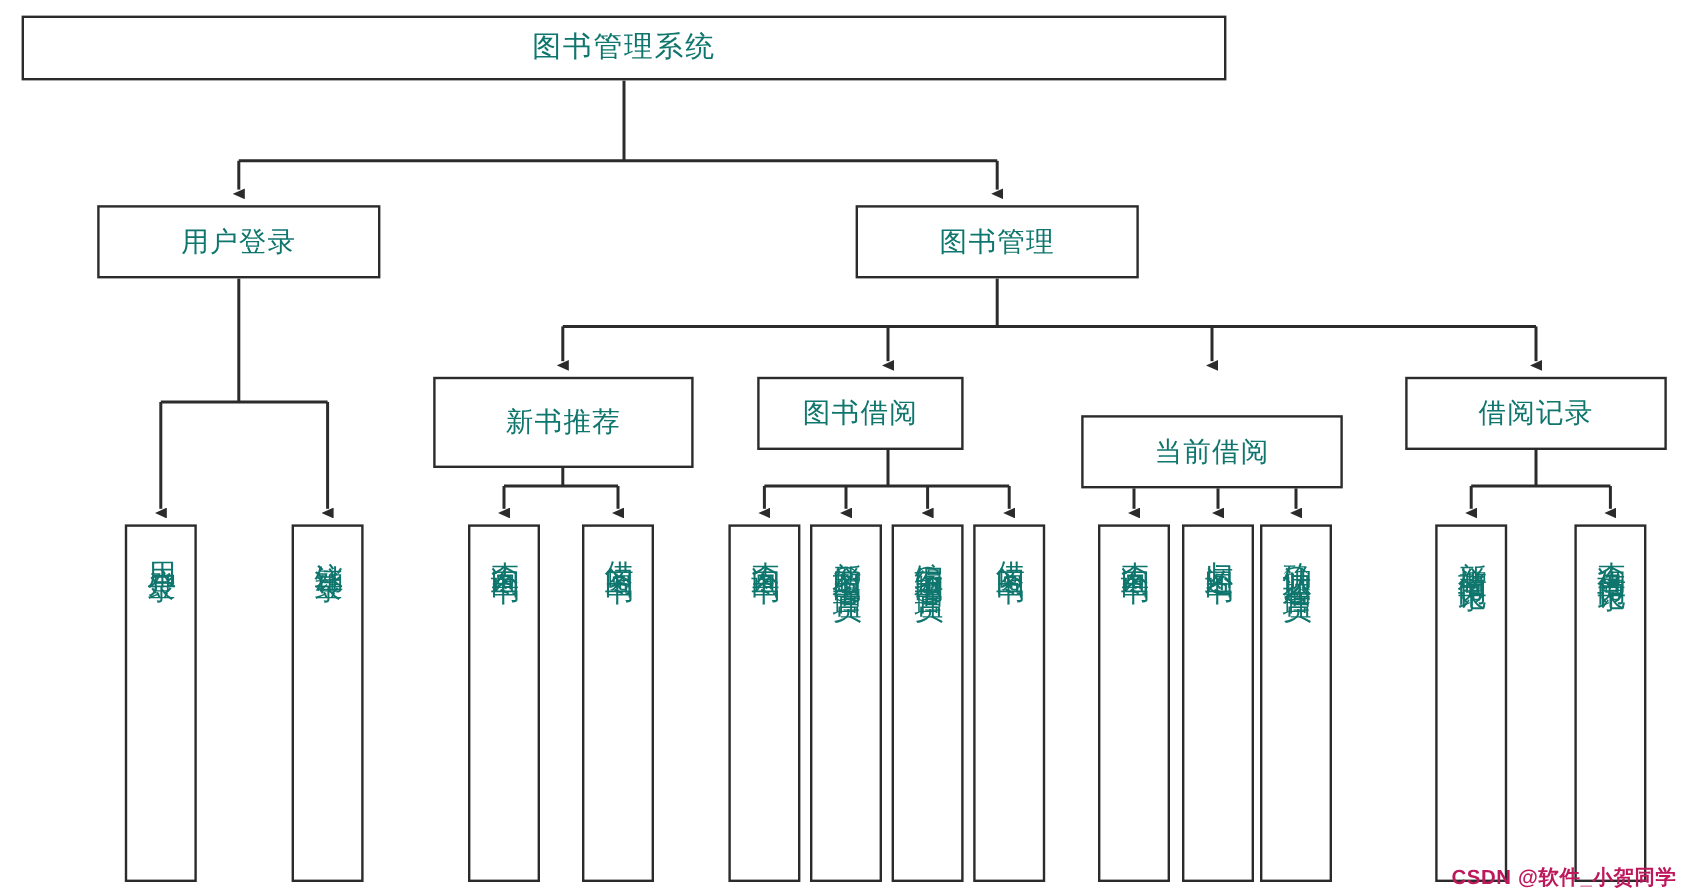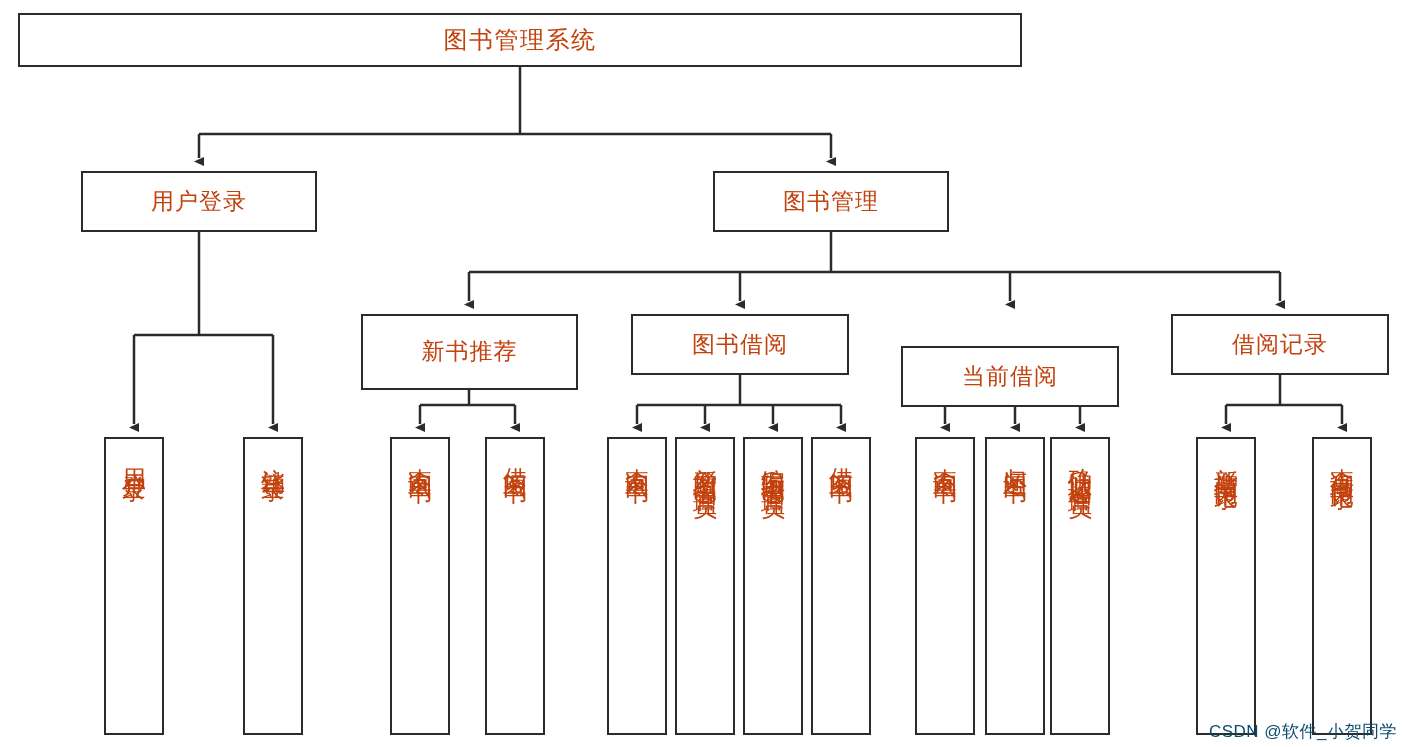--- a/index.html
+++ b/index.html
@@ -26,21 +26,21 @@
     height: 747px;
   }
   .node {
     position: absolute;
     box-sizing: border-box;
     border: 2px solid #2b2b2b;
     background: #ffffff;
     display: flex;
     align-items: center;
     justify-content: center;
-    color: #c2410c;
+    color: #0f766e;
   }
   .node-label {
     display: block;
     text-align: center;
     line-height: 1.18;
     white-space: nowrap;
   }
   .node.horiz .node-label {
     font-size: 23px;
     letter-spacing: 1px;
@@ -60,24 +60,25 @@
     font-size: 24px;
     letter-spacing: 4px;
     line-height: 1;
     white-space: nowrap;
   }
   #watermark {
     position: absolute;
     right: 8px;
     bottom: 4px;
     font-size: 17px;
-    color: #0c4a6e;
+    color: #be185d;
     letter-spacing: 0.5px;
     user-select: none;
     white-space: nowrap;
+    font-weight: bold;
   }
 </style>
 </head>
 <body>
 
 <div id="diagram-root">
 
   <svg id="diagram-svg" viewBox="0 0 1405 747" xmlns="http://www.w3.org/2000/svg">
     <defs>
       <marker id="arrowhead" markerWidth="9" markerHeight="10" refX="1" refY="5" orient="auto" markerUnits="userSpaceOnUse">
@@ -137,21 +138,21 @@
   </div>
 
   <div class="node horiz" style="left:713px; top:171px; width:236px; height:61px;align-items:center;">
     <span class="node-label">图书管理</span>
   </div>
 
   <div class="node horiz" style="left:361px; top:314px; width:217px; height:76px;">
     <span class="node-label">新书推荐</span>
   </div>
 
-  <div class="node horiz" style="left:631px; top:314px; width:218px; height:61px;">
+  <div class="node horiz" style="left:631px; top:314px; width:172px; height:61px;">
     <span class="node-label">图书借阅</span>
   </div>
 
   <div class="node horiz" style="left:901px; top:314px; width:218px; height:61px;margin-top:32px;">
     <span class="node-label">当前借阅</span>
   </div>
 
   <div class="node horiz" style="left:1171px; top:314px; width:218px; height:61px;">
     <span class="node-label">借阅记录</span>
   </div>

